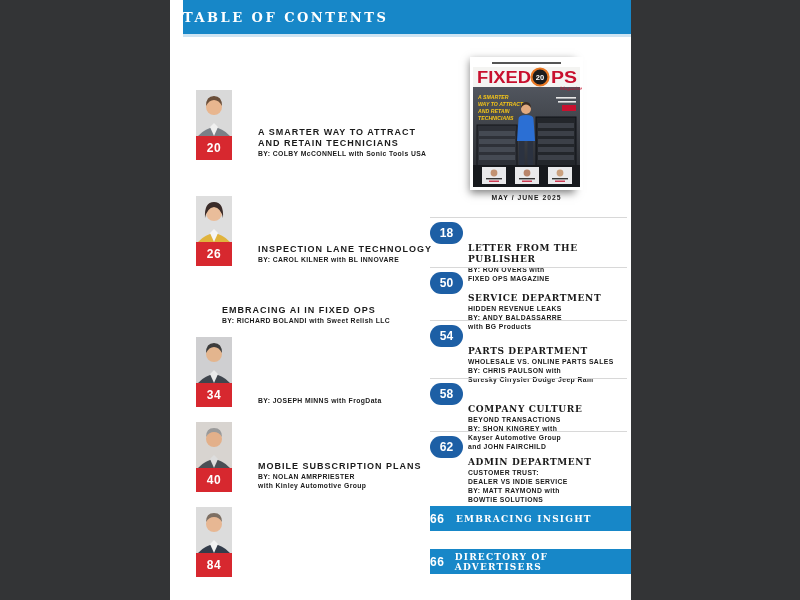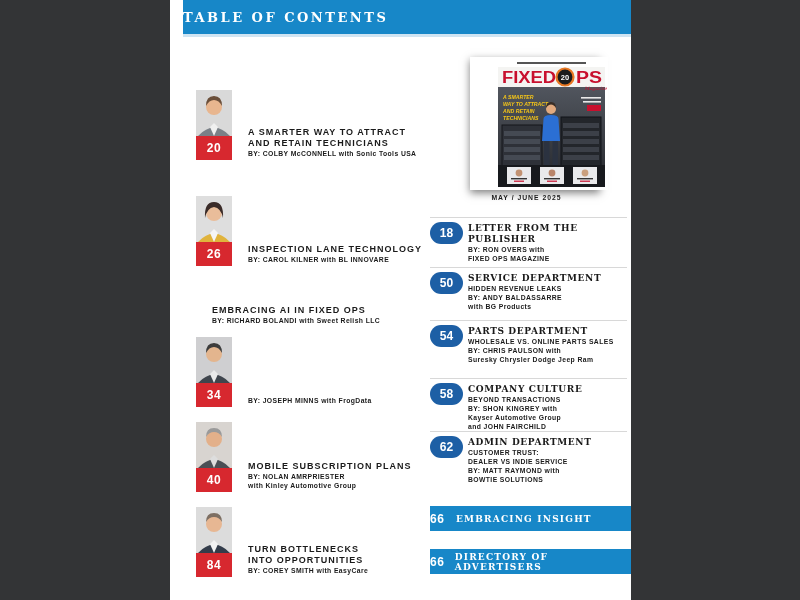--- a/index.html
+++ b/index.html
@@ -12,39 +12,39 @@
               border-bottom:3px solid #cfe4f2;display:flex;align-items:center;}
   .header-bar .hd{color:#fff;font-family:"DejaVu Serif",serif;font-weight:bold;
                   font-size:13px;letter-spacing:2.5px;}
 
   
   .feat{position:absolute;left:26px;display:flex;align-items:flex-end;height:70px;cursor:pointer;}
   .feat-photo{width:36px;height:70px;display:flex;flex-direction:column;flex:0 0 36px;}
   .feat-photo svg{display:block;width:36px;height:46px;}
   .feat-num{width:36px;height:24px;background:#d7282f;color:#fff;font-weight:bold;font-size:12px;
             display:flex;align-items:center;justify-content:center;letter-spacing:.5px;}
-  .feat-text{margin-left:16px;padding-bottom:1px;}
+  .feat-text{margin-left:26px;padding-bottom:1px;}
   .feat-title{font-size:9px;font-weight:bold;color:#1a1a1a;letter-spacing:1px;line-height:10.5px;}
   .feat-by{font-size:6.8px;font-weight:bold;color:#1a1a1a;letter-spacing:.4px;line-height:8.8px;margin-top:2px;}
 
   
   .cover{position:absolute;left:300px;top:57px;width:105px;height:133px;
-         box-shadow:0 3px 8px rgba(0,0,0,.5);padding-left:25px;}
+         box-shadow:0 3px 8px rgba(0,0,0,.5);}
   .cover svg{display:block;width:113px;height:133px;}
   .issue-date{position:absolute;left:300px;top:194px;width:113px;text-align:center;
               font-size:6.8px;font-weight:bold;letter-spacing:1px;color:#1a1a1a;}
 
   
   .dep-sep{position:absolute;left:260px;width:197px;height:1px;background:#d8d8d8;}
   .dep{position:absolute;left:260px;display:flex;cursor:pointer;}
   .dep-num{width:33px;height:22px;background:#1d5fa5;color:#fff;font-weight:bold;font-size:12px;
            display:flex;align-items:center;justify-content:center;flex:0 0 33px;border-radius:11px;}
   .dep-body{margin-left:5px;padding-top:1px;}
   .dep-title{font-family:"DejaVu Serif",serif;font-weight:bold;font-size:9px;color:#1a1a1a;
-             letter-spacing:.6px;line-height:11px;}
+             letter-spacing:.6px;line-height:11px;margin-top:20px;}
   .dep-line{font-size:6.8px;font-weight:bold;color:#1a1a1a;letter-spacing:.4px;line-height:9px;}
   .dep-line:first-of-type{margin-top:1px;}
 
   
   .bar{position:absolute;left:260px;right:0;height:25px;background:#1787c8;display:flex;
        align-items:center;cursor:pointer;}
   .bar-num{color:#ffffff;font-weight:bold;font-size:12px;width:26px;letter-spacing:.5px;}
   .bar-label{color:#fff;font-family:"DejaVu Serif",serif;font-weight:bold;font-size:9px;letter-spacing:1.2px;}
 </style>
 </head>
@@ -154,29 +154,20 @@
     <div class="feat" style="top:507px">
       <div class="feat-photo">
         <svg viewBox="0 0 36 46">
           <rect width="36" height="46" fill="#dcdcdc"></rect>
           <circle cx="18" cy="17" r="8" fill="#e7b793"></circle>
           <path d="M10 15 q0 -9 8 -9 q8 0 8 9 q-3 -5 -8 -5 q-5 0 -8 5 z" fill="#7d6f63"></path>
           <path d="M2 46 q16 -17 32 0 z" fill="#333c4a"></path>
           <path d="M14 37 l4 -4 l4 4 l-4 9 z" fill="#f2f2f2"></path>
         </svg>
         <div class="feat-num">84</div>
-      </div>
-      <div class="feat-text">
-        <div class="feat-title">
-          <div>TURN BOTTLENECKS</div>
-          <div>INTO OPPORTUNITIES</div>
-        </div>
-        <div class="feat-by">
-          <div>BY: COREY SMITH with EasyCare</div>
-        </div>
       </div>
     </div>
 
     <div class="cover">
       <svg viewBox="0 0 113 133">
         <defs>
           <linearGradient id="cg" x1="0" y1="0" x2="0" y2="1">
             <stop offset="0" stop-color="#5a5f68"></stop>
             <stop offset="1" stop-color="#24262b"></stop>
           </linearGradient>

